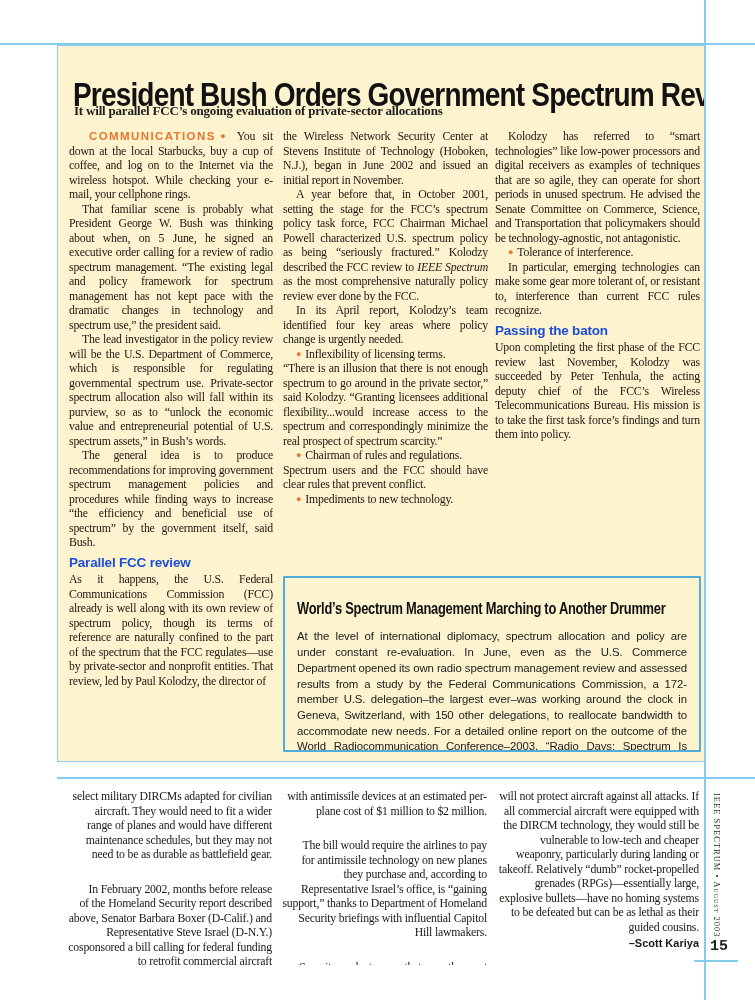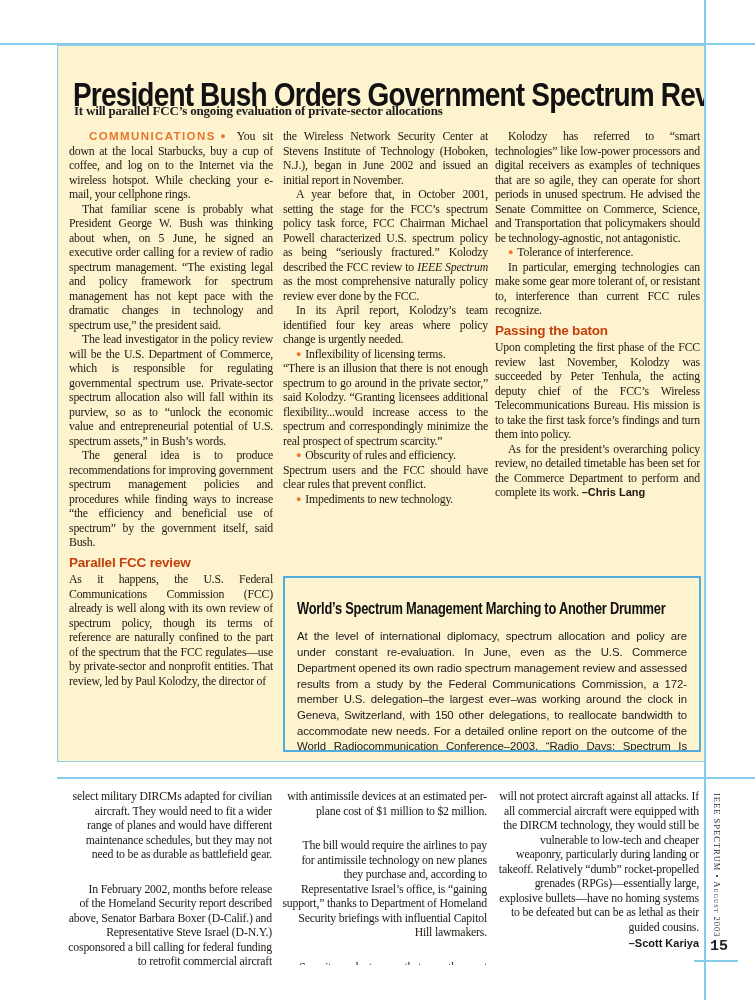--- a/index.html
+++ b/index.html
@@ -36,21 +36,21 @@
   .col p.ind { text-indent:13px; }
   .kicker {
     font-family:"Liberation Sans", sans-serif; font-weight:bold; font-size:11.5px;
     color:#e8762b; letter-spacing:1.4px;margin-left:20px;
   }
   .dot { color:#e8762b; font-size:9px; vertical-align:1px; }
   .bl { text-indent:13px; }
   .bl .dot { margin-right:4px; }
   .subhead {
     font-family:"Liberation Sans", sans-serif; font-weight:bold; font-size:13.5px;
-    letter-spacing:-0.2px; text-align:left; margin:6px 0 2px !important; color:#c2410c;
+    letter-spacing:-0.2px; text-align:left; margin:6px 0 2px !important; color:#1d4ed8;
   }
   .byline {
     font-family:"Liberation Sans", sans-serif; font-weight:bold; font-size:11px;
     letter-spacing:0;
   }
   .em { font-style:italic; }
 
   
   .sidebar-box {
     position:absolute; left:225px; top:530px; width:418px; height:176px;
@@ -114,32 +114,31 @@
       <p class="subhead">Parallel FCC review</p>
       <p>As it happens, the U.S. Federal Communications Commission (FCC) already is well along with its own review of spectrum policy, though its terms of reference are naturally confined to the part of the spectrum that the FCC regulates—use by private-sector and nonprofit entities. That review, led by Paul Kolodzy, the director of</p>
     </div>
 
     <div class="col col-2">
       <p>the Wireless Network Security Center at Stevens Institute of Technology (Hoboken, N.J.), began in June 2002 and issued an initial report in November.</p>
       <p class="ind"><span>A year before that, in October 2001, setting the stage for the FCC’s spectrum policy task force, FCC Chairman Michael Powell characterized U.S. spectrum policy as being “seriously fractured.” Kolodzy described the FCC review to </span><span class="em">IEEE Spectrum</span><span> as the most comprehensive naturally policy review ever done by the FCC.</span></p>
       <p class="ind">In its April report, Kolodzy’s team identified four key areas where policy change is urgently needed.</p>
       <p class="bl"><span class="dot">●</span><span>Inflexibility of licensing terms.</span></p>
       <p>“There is an illusion that there is not enough spectrum to go around in the private sector,” said Kolodzy. “Granting licensees additional flexibility...would increase access to the spectrum and correspondingly minimize the real prospect of spectrum scarcity.”</p>
-      <p class="bl"><span class="dot">●</span><span>Obscurity of rules and efficiency.</span></p>
+      <p class="bl"><span class="dot">●</span><span>Chairman of rules and regulations.</span></p>
       <p>Spectrum users and the FCC should have clear rules that prevent conflict.</p>
       <p class="bl"><span class="dot">●</span><span>Impediments to new technology.</span></p>
     </div>
 
     <div class="col col-3">
       <p class="ind">Kolodzy has referred to “smart technologies” like low-power processors and digital receivers as examples of techniques that are so agile, they can operate for short periods in unused spectrum. He advised the Senate Committee on Commerce, Science, and Transportation that policymakers should be technology-agnostic, not antagonistic.</p>
       <p class="bl"><span class="dot">●</span><span>Tolerance of interference.</span></p>
       <p class="ind">In particular, emerging technologies can make some gear more tolerant of, or resistant to, interference than current FCC rules recognize.</p>
       <p class="subhead">Passing the baton</p>
       <p>Upon completing the first phase of the FCC review last November, Kolodzy was succeeded by Peter Tenhula, the acting deputy chief of the FCC’s Wireless Telecommunications Bureau. His mission is to take the first task force’s findings and turn them into policy.</p>
-      <p class="ind"><span>As for the president’s overarching policy review, no detailed timetable has been set for the Commerce Department to perform and complete its work. </span><span class="byline">–Chris Lang</span></p>
     </div>
 
     <div class="sidebar-box">
       <h2 class="sidebar-title">World’s Spectrum Management Marching to Another Drummer</h2>
       <p class="sidebar-body"><span>At the level of international diplomacy, spectrum allocation and policy are under constant re-evaluation. In June, even as the U.S. Commerce Department opened its own radio spectrum management review and assessed results from a study by the Federal Communications Commission, a 172-member U.S. delegation–the largest ever–was working around the clock in Geneva, Switzerland, with 150 other delegations, to reallocate bandwidth to accommodate new needs. For a detailed online report on the outcome of the World Radiocommunication Conference–2003, “Radio Days: Spectrum Is Allocated for Wireless Local-Area Networks, High-Altitude Base Stations,” go to </span></p>
     </div>
   </div>
 
   <div class="bcol bcol-1">
     <p>select military DIRCMs adapted for civilian aircraft. They would need to fit a wider range of planes and would have different maintenance schedules, but they may not need to be as durable as battlefield gear.</p>

